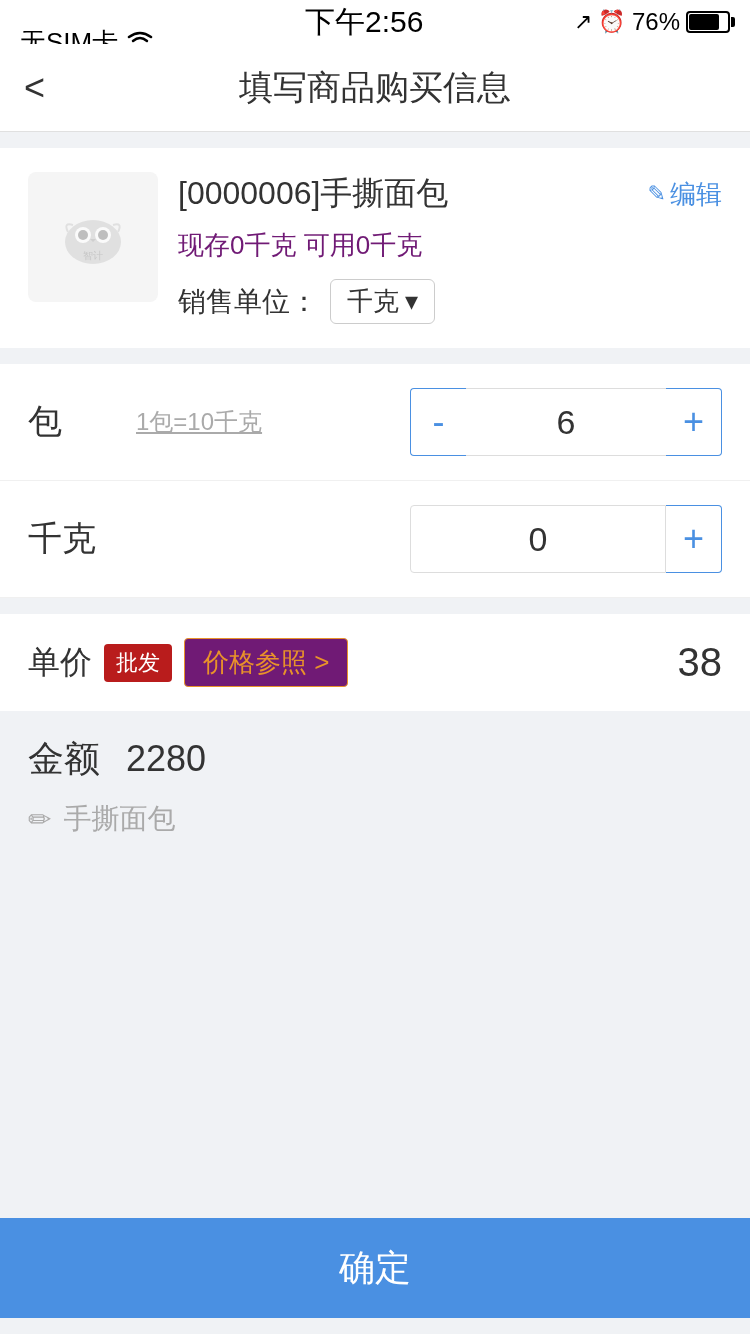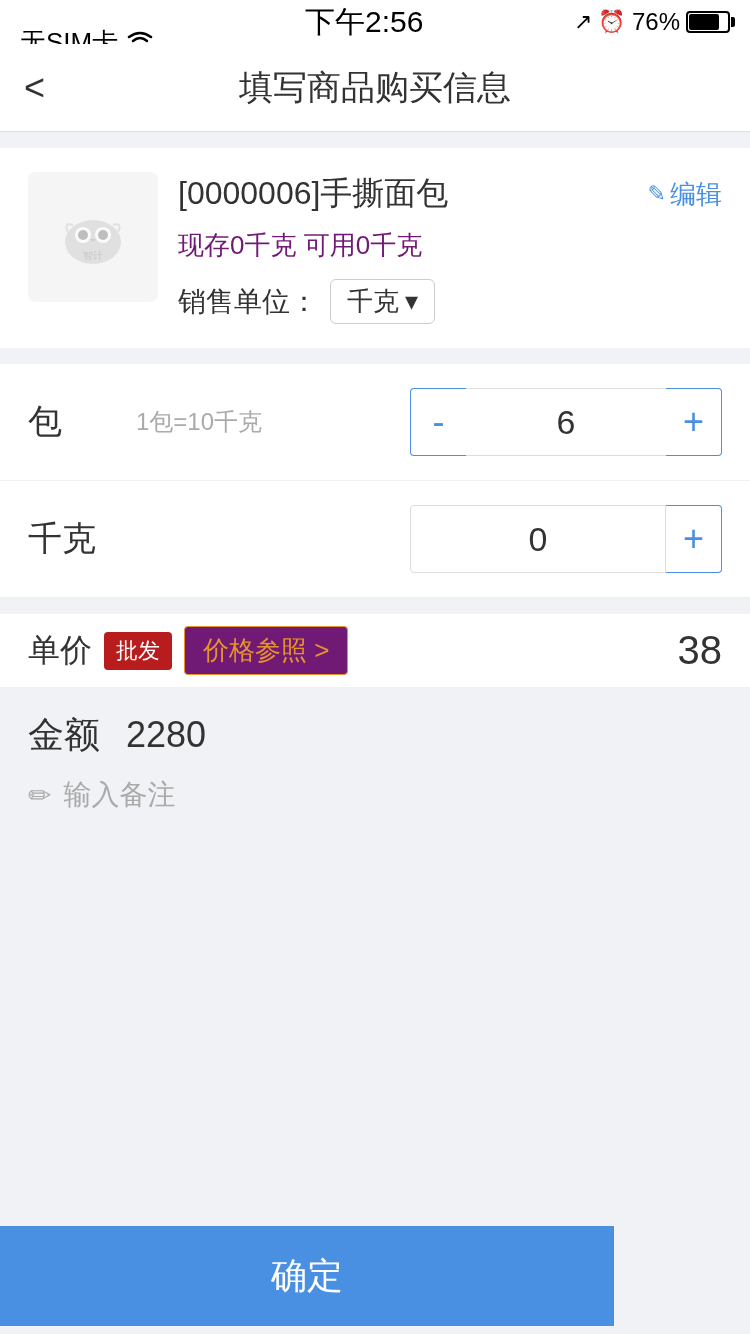--- a/index.html
+++ b/index.html
@@ -174,20 +174,21 @@
     .input-label {
       font-size: 34px;
       color: #333;
       min-width: 100px;
     }
     .input-sublabel {
       font-size: 24px;
       color: #aaa;
       margin-left: 8px;
       flex: 1;
+      text-decoration: underline;
     }
     .quantity-control {
       display: flex;
       align-items: center;
       gap: 0;
     }
     .qty-btn {
       width: 56px;
       height: 68px;
       border: 1px solid #4a90e2;
@@ -251,21 +252,21 @@
       font-size: 28px;
       color: #4a90e2;
       background: #fff;
       cursor: pointer;
     }
 
     
     .price-section {
       background: #fff;
       margin-top: 16px;
-      padding: 12px 28px;
+      padding: 24px 28px;
       display: flex;
       align-items: center;
       justify-content: space-between;
     }
     .price-label-row {
       display: flex;
       align-items: center;
       gap: 12px;
     }
     .price-label {
@@ -317,23 +318,23 @@
     
     .empty-area {
       background: #f0f2f5;
       flex: 1;
       min-height: 300px;
     }
 
     
     .bottom-btn {
       position: fixed;
-      bottom: 8px;
+      bottom: 16px;
       left: 0;
-      width: 614px;
+      width: 750px;
       height: 100px;
       background: #4a90e2;
       display: flex;
       align-items: center;
       justify-content: center;
       cursor: pointer;
     }
     .bottom-btn-text {
       font-size: 36px;
       color: #fff;
@@ -443,21 +444,21 @@
   <span class="price-value">38</span>
 </div>
 
 <div class="amount-section">
   <div class="amount-row">
     <span>金额</span>
     <span style="margin-left:16px;">2280</span>
   </div>
   <div class="note-row">
     <span style="font-size:28px; color:#aaa;">✏</span>
-    <span>输入备注</span>
+    <span>手撕面包</span>
   </div>
 </div>
 
 <div class="empty-area" style="height: 320px; background: #f0f2f5;"></div>
 
 <div class="bottom-btn">
   <span class="bottom-btn-text">确定</span>
 </div>
 
 </body></html>

